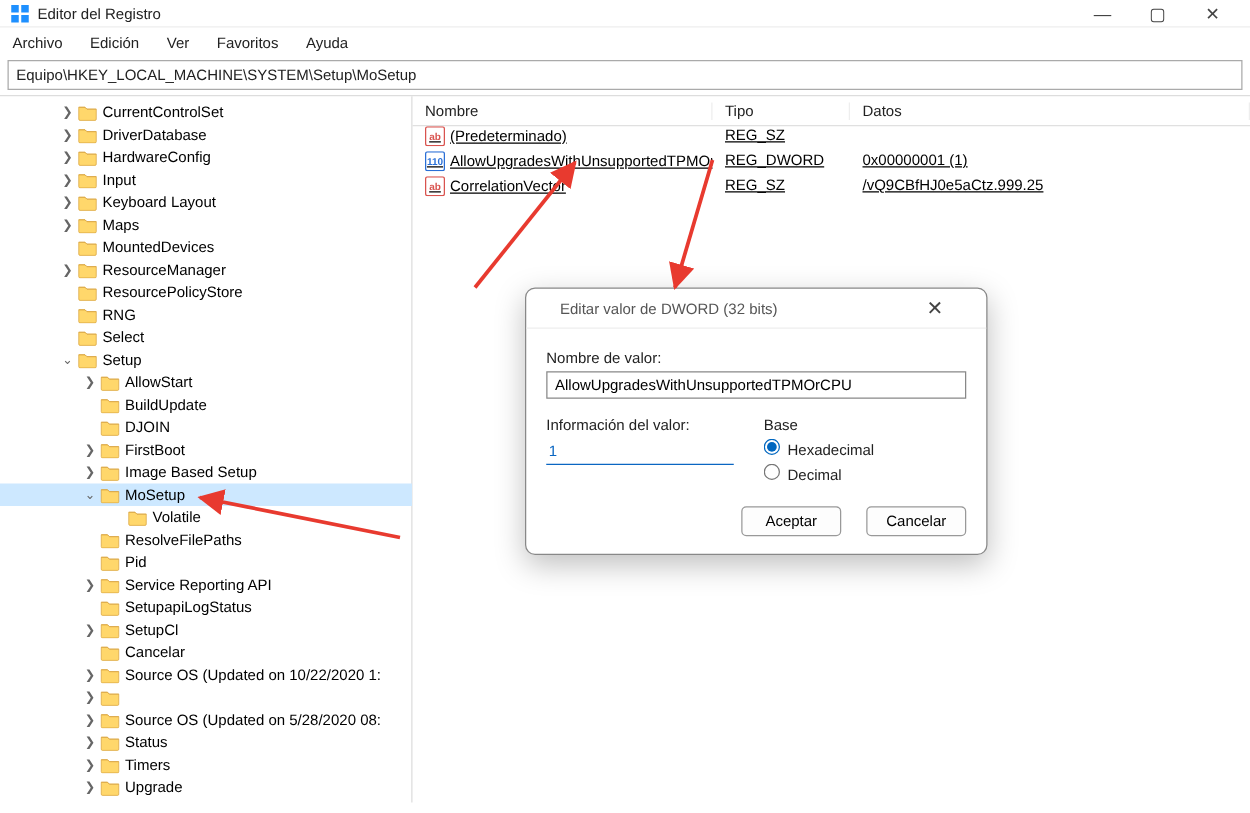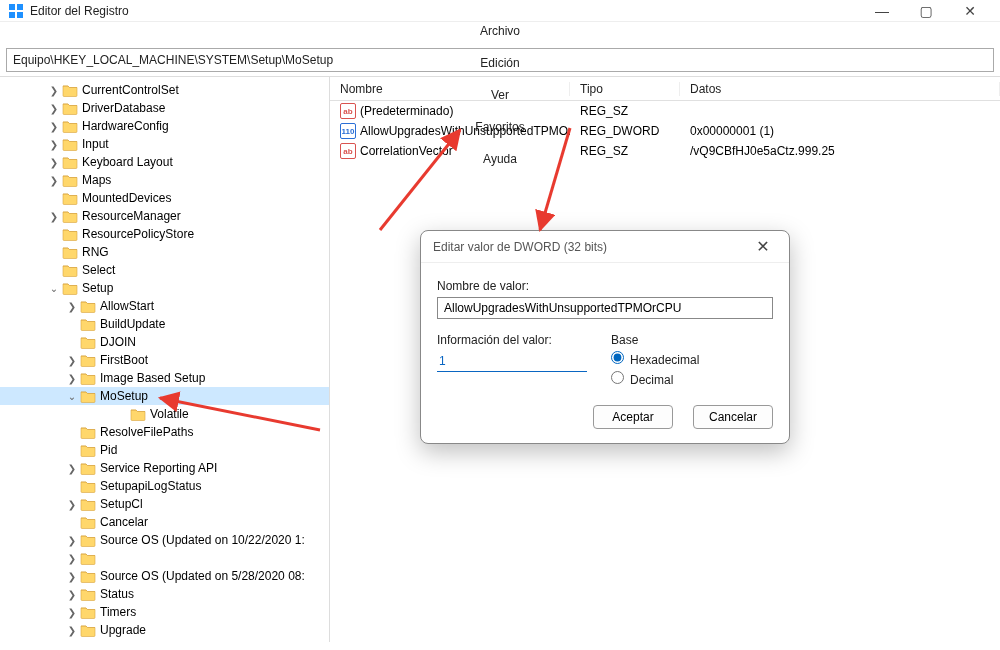--- a/index.html
+++ b/index.html
@@ -5,60 +5,60 @@
   * { box-sizing: border-box; margin: 0; padding: 0; font-family: "Segoe UI", Tahoma, sans-serif; }
   body { width: 1000px; height: 650px; background: #fff; overflow: hidden; position: relative; }
 
   
   .titlebar { height: 22px; display: flex; align-items: center; padding: 0 8px; border-bottom: 1px solid #eee; font-size: 12px; color: #222; }
   .titlebar .icon { width: 16px; height: 16px; margin-right: 6px; display: inline-flex; align-items: center; justify-content: center; }
   .titlebar .spacer { flex: 1; }
   .winctl { width: 44px; height: 30px; display: flex; align-items: center; justify-content: center; color: #444; font-size: 14px; }
 
   
-  .menubar { height: 24px; display: flex; align-items: center; padding: 0 6px; font-size: 12px; gap: 14px; color: #222; flex-direction: column; }
+  .menubar { height: 24px; display: flex; align-items: center; padding: 0 6px; font-size: 12px; gap: 14px; color: #222; }
   .menubar span { padding: 2px 4px; }
 
   
   .addressbar { height: 24px; margin: 2px 6px 4px 6px; border: 1px solid #aaa; display: flex; align-items: center; padding: 0 6px; font-size: 12px; color: #222; }
 
   
   .main { display: flex; height: calc(650px - 30px - 24px - 30px); border-top: 1px solid #ddd; }
   .tree { width: 330px; border-right: 1px solid #ddd; overflow-x: auto; overflow-y: hidden; font-size: 12px; padding: 4px 0 0 0; position: relative; }
   .tree-inner { min-width: 340px; }
   .values { flex: 1; font-size: 12px; position: relative; }
 
   
   .row { display: flex; align-items: center; height: 18px; padding-right: 6px; white-space: nowrap; }
   .twisty { width: 12px; text-align: center; color: #666; font-size: 10px; }
   .folder { width: 16px; height: 14px; margin: 0 4px 0 2px; display: inline-flex; align-items: center; justify-content: center; }
   .folder svg { width: 16px; height: 14px; }
   .row.sel { background: #cde8ff; }
   .row .label { color: #000; }
   .ind1 { padding-left: 48px; }
   .ind2 { padding-left: 66px; }
-  .ind3 { padding-left: 116px; }
+  .ind3 { padding-left: 88px; }
 
   
   .vhead { display: flex; height: 24px; border-bottom: 1px solid #e0e0e0; align-items: center; font-size: 12px; color: #222; }
   .vhead .col { padding: 0 10px; border-right: 1px solid #eee; }
   .col.name { width: 240px; }
   .col.type { width: 110px; }
   .col.data { flex: 1; }
 
-  .vrow { display: flex; height: 20px; align-items: center; }
+  .vrow { display: flex; height: 20px; align-items: flex-start; text-decoration: underline; }
   .vrow .cell { padding: 0 10px; overflow: hidden; text-overflow: ellipsis; white-space: nowrap; }
   .cell.name { width: 240px; display: flex; align-items: center; gap: 4px; }
   .cell.type { width: 110px; }
   .cell.data { flex: 1; }
   .vicon { width: 16px; height: 16px; display: inline-flex; align-items: center; justify-content: center; font-size: 9px; font-weight: bold; }
 
   
   .dialog { position: absolute; left: 420px; top: 230px; width: 370px; background: #fff; border: 1px solid #888; border-radius: 8px; box-shadow: 0 8px 24px rgba(0,0,0,.25); font-size: 12px; }
-  .dialog .dtitle { height: 32px; display: flex; align-items: center; padding: 0 12px; color: #555; border-bottom: 1px solid #eee; }
+  .dialog .dtitle { height: 32px; display: flex; align-items: center; padding: 0 27px; color: #555; border-bottom: 1px solid #eee; }
   .dialog .dtitle .spacer { flex: 1; }
   .dialog .dtitle .close { color: #444; font-size: 16px; width: 28px; text-align: center; }
   .dialog .dbody { padding: 10px 16px 4px 16px; }
   .dialog label { display: block; margin: 6px 0 4px 0; color: #222; }
   .dialog input[type=text] { width: 100%; border: 1px solid #888; padding: 3px 6px; font-size: 12px; }
   .dialog .valrow { display: flex; gap: 24px; margin-top: 8px; }
   .dialog .valrow .left { flex: 0 0 150px; }
   .dialog .valrow .left input { border: none; border-bottom: 1px solid #0a66c2; width: 100%; padding: 3px 2px; outline: none; color: #0a66c2;}
   .dialog fieldset { border: none; padding: 0; }
   .dialog .radio { display: block; margin: 4px 0; }

